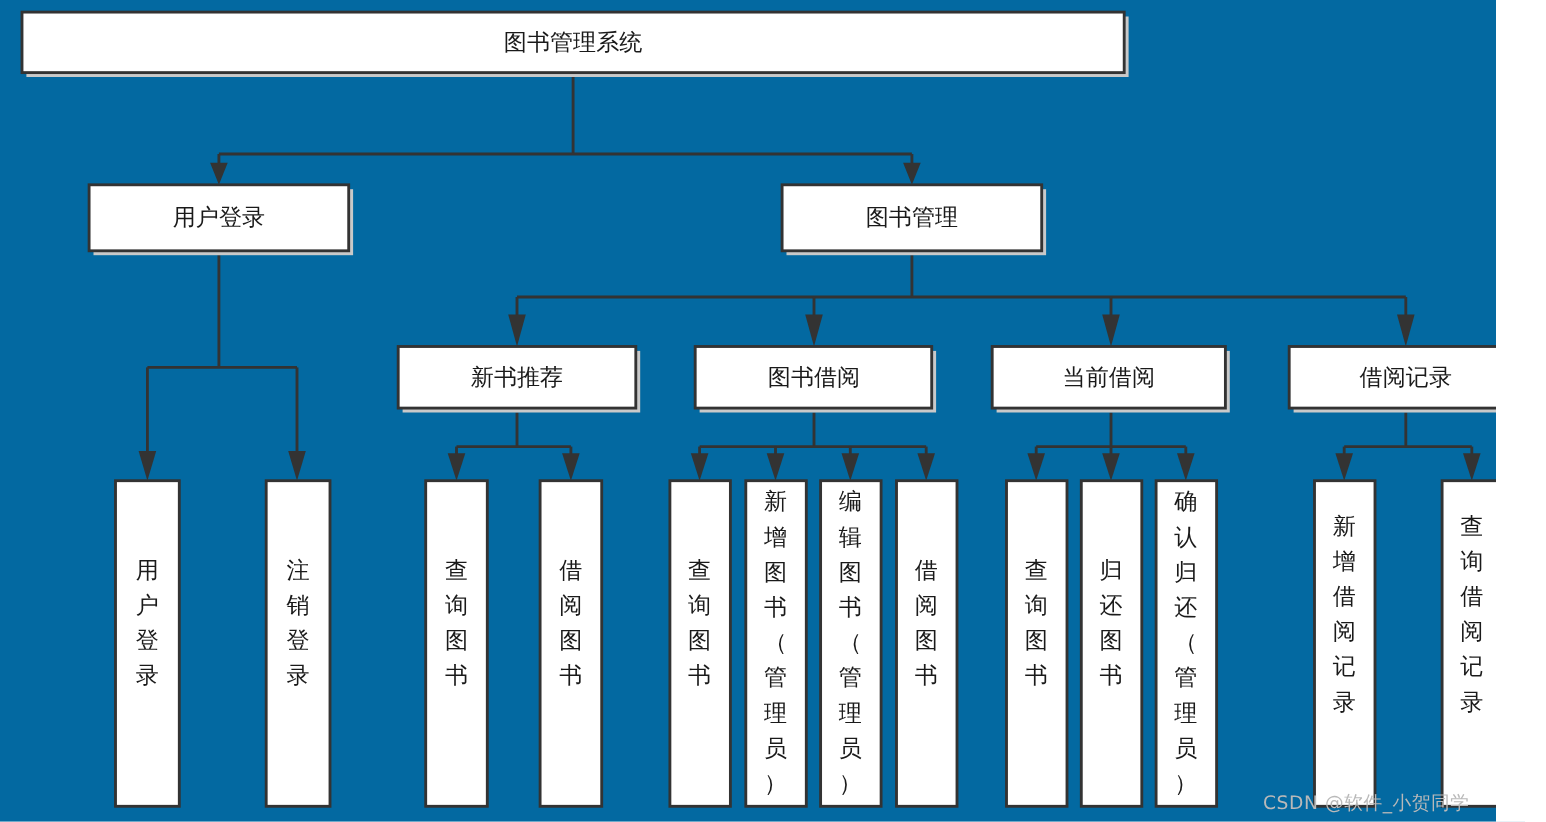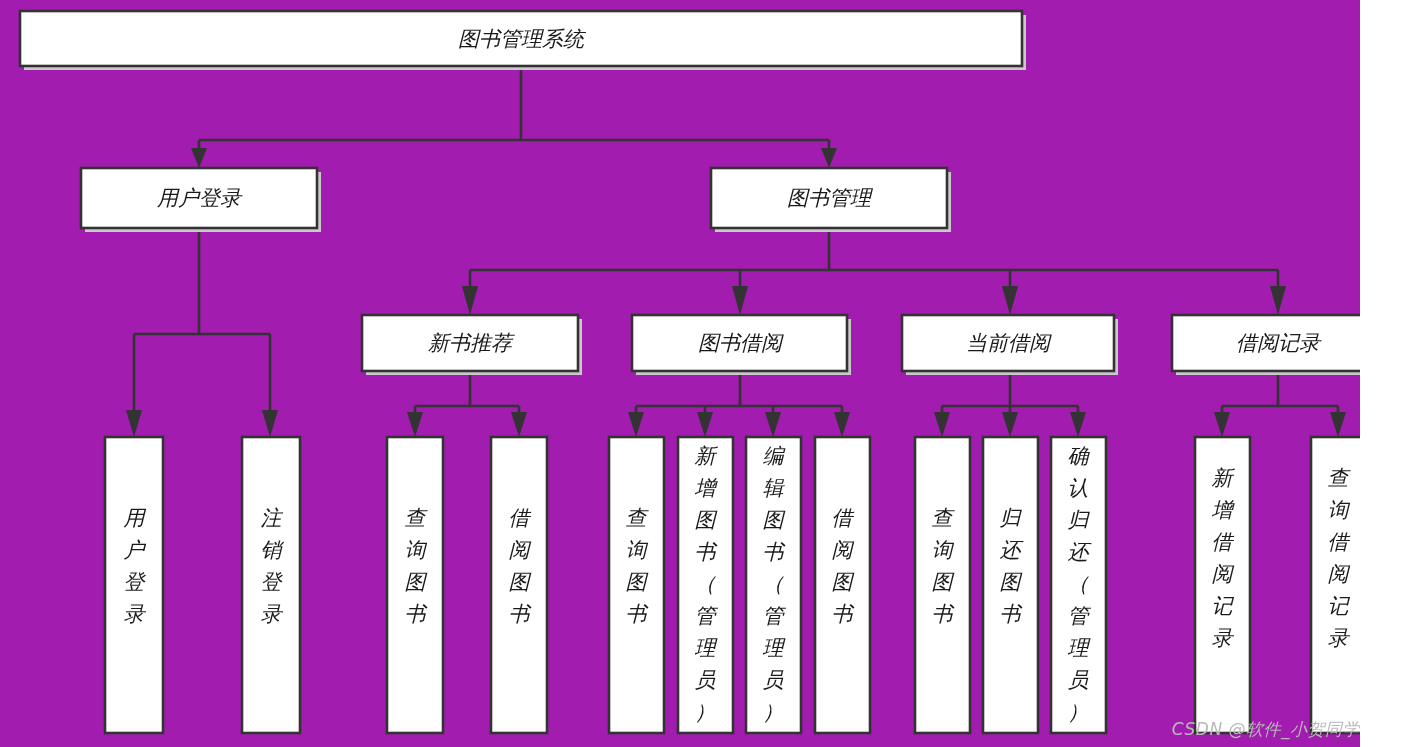--- a/index.html
+++ b/index.html
@@ -4,24 +4,23 @@
 <style>
   html, body {
     margin: 0;
     padding: 0;
     background: #ffffff;
   }
   #page {
     position: relative;
     width: 1360px;
     height: 747px;
-    background: #a21caf;
+    background: #0369a1;
     font-family: "DejaVu Sans", "Liberation Sans", sans-serif;
     overflow: hidden;
-    font-style: italic;
   }
   svg.diagram {
     position: absolute;
     left: 0;
     top: 0;
     width: 1405px;
     height: 747px;
   }
   .node-rect {
     fill: #ffffff;
@@ -47,21 +46,21 @@
     dominant-baseline: middle;
   }
   .node-label-v {
     font-family: "DejaVu Sans", "Liberation Sans", sans-serif;
     font-size: 21px;
     fill: #1a1a1a;
     text-anchor: middle;
   }
   .watermark {
     position: absolute;
-    right: 0;
+    right: 24px;
     bottom: 6px;
     font-family: "DejaVu Sans", "Liberation Sans", sans-serif;
     font-size: 17px;
     color: #b9b9b9;
     white-space: nowrap;
     letter-spacing: 0.5px;
   }
 </style>
 </head>
 <body>

